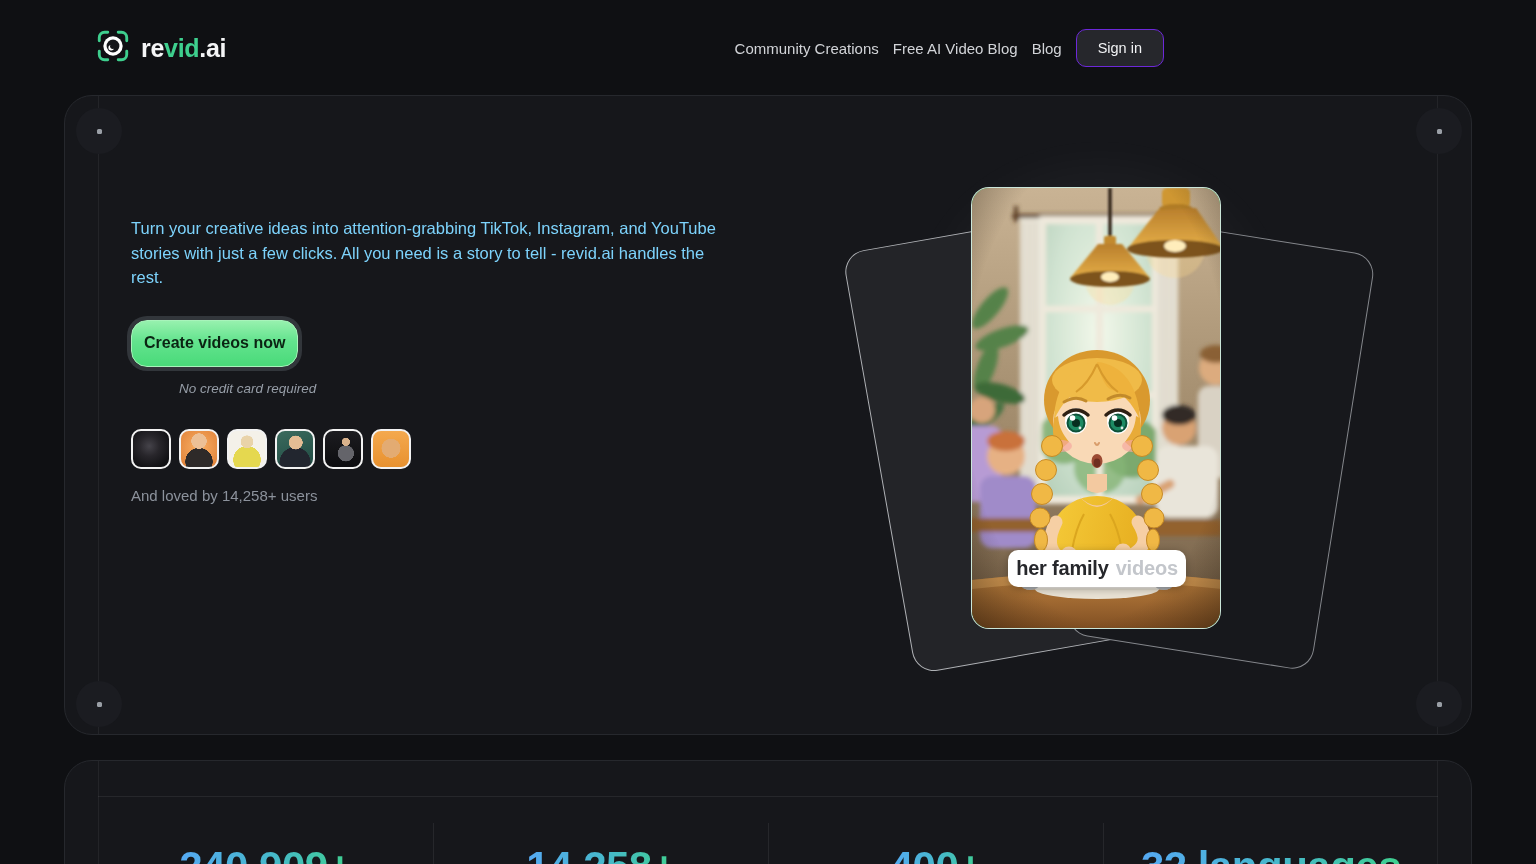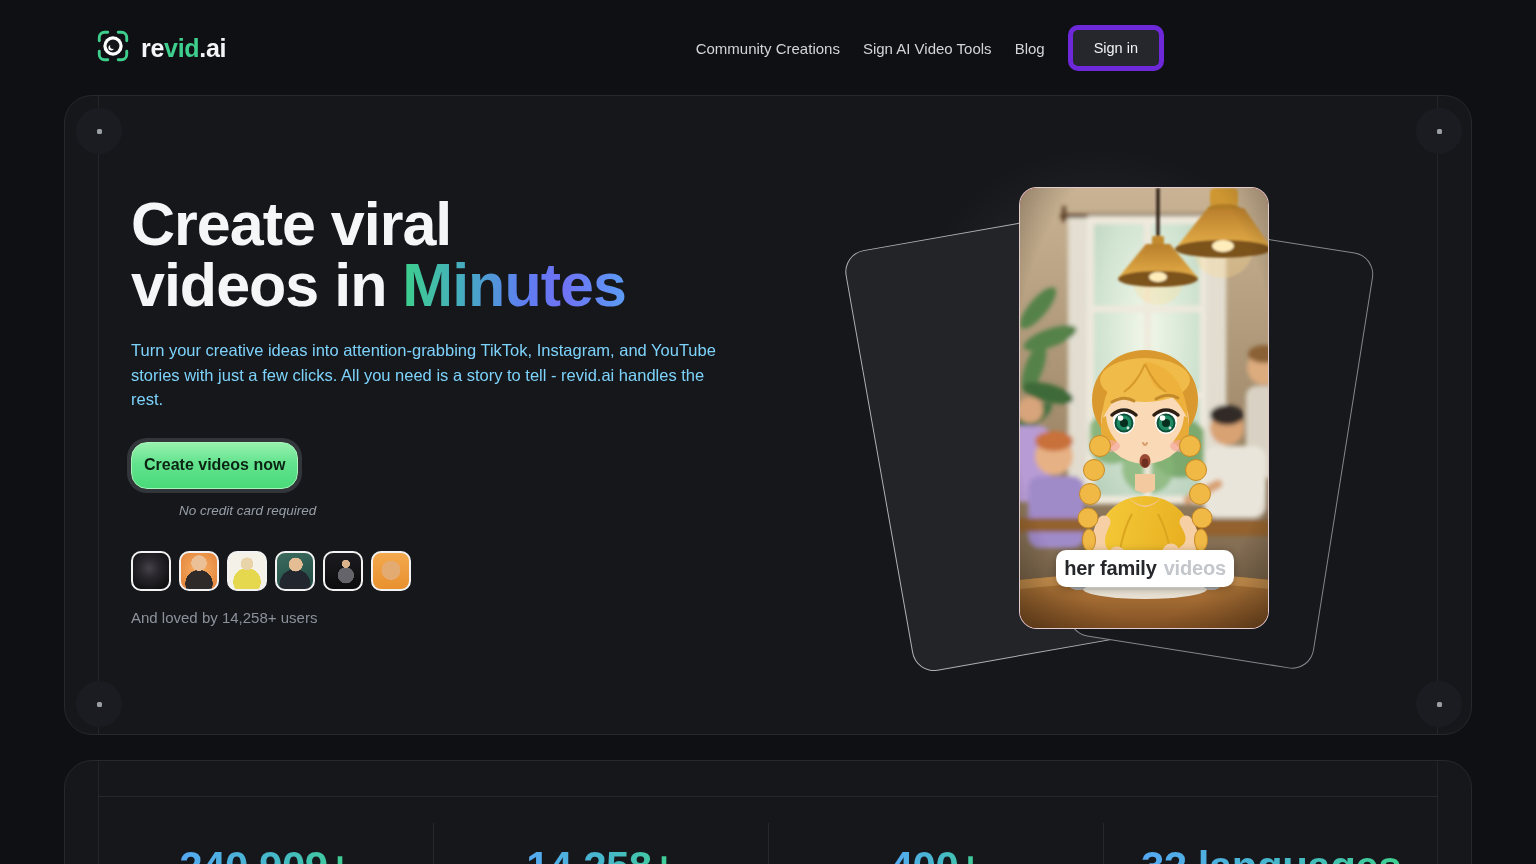--- a/index.html
+++ b/index.html
@@ -12,26 +12,26 @@
   }
 
   
   .header {
     position:absolute; top:0; left:0; width:1276px; height:96px;
     display:flex; align-items:center; padding:0 112px 0 96px;
   }
   .logo { display:flex; align-items:center; gap:11px; cursor:pointer; }
   .logo-text { font-size:25px; font-weight:700; letter-spacing:-0.3px; }
   .logo-text .green { color:#3ecf8e; }
-  .nav { margin-left:auto; display:flex; align-items:center; gap:23px; }
+  .nav { margin-left:auto; display:flex; align-items:center; gap:14px; }
   .nav a {
     color:#d2d4d8; font-size:15px; text-decoration:none; cursor:pointer;
   }
   .signin-btn {
-    background:#26272c; border:5px solid #6d28d9; color:#f2f3f5;
+    background:#26272c; border:1px solid #6d28d9; color:#f2f3f5;
     font-size:14.5px; font-weight:500; padding:10px 21px; border-radius:10px;
     cursor:pointer; font-family:"Liberation Sans", sans-serif;
   }
 
   
   .panel {
     position:absolute; left:64px; width:1408px;
     background:#16171b; border:1px solid #26282d;
   }
   .hero-card { top:95px; height:640px; border-radius:28px; overflow:hidden; }
@@ -90,22 +90,21 @@
   .ghost { position:absolute; border-radius:22px; }
   .ghost.left  { left:812px; top:133px; width:250px; height:427px;
                  background:#232428; border:1.5px solid rgba(222,224,228,0.75);
                  transform:rotate(-10deg); }
   .ghost.right { left:1032px; top:138px; width:248px; height:421px;
                  background:#17181c; border:1.5px solid rgba(205,208,213,0.6);
                  transform:rotate(9deg); }
   .phone {
     position:absolute; left:906px; top:91px; width:250px; height:442px;
     border-radius:18px; border:1.5px solid rgba(233,235,238,0.85); overflow:hidden;
-    background:#b91c1c;
-    margin-left:48px;
+    background:#22c55e;
   }
   .phone svg { display:block; }
   .caption-pill {
     position:absolute; left:36px; top:362px; width:178px; height:37px;
     background:#ffffff; border-radius:10px; box-shadow:0 2px 8px rgba(0,0,0,0.3);
     display:flex; align-items:center; justify-content:center; gap:7px;
     font-size:20px; font-weight:700; letter-spacing:-0.2px;
   }
   .cap-dark { color:#26272b; } .cap-gray { color:#c3c6cb; }
 
@@ -132,40 +131,35 @@
         <circle cx="13" cy="13" r="7.4" fill="#ffffff"></circle>
         <circle cx="13" cy="13" r="4.9" fill="#16171b"></circle>
         <circle cx="11.6" cy="14.4" r="2.1" fill="#ffffff"></circle>
         <circle cx="12.9" cy="13.2" r="2.1" fill="#16171b"></circle>
       </svg>
     </span>
     <span class="logo-text"><span>re</span><span class="green">vid</span><span>.ai</span></span>
   </div>
   <div class="nav">
     <a>Community Creations</a>
-    <a>Sign AI Video Tools</a>
+    <a>Free AI Video Blog</a>
     <a>Blog</a>
     <button class="signin-btn">Sign in</button>
   </div>
 </div>
 
 <div class="panel hero-card">
   <div class="vline l"></div>
   <div class="vline r"></div>
   <div class="dot tl"></div>
   <div class="dot tr"></div>
   <div class="dot bl"></div>
   <div class="dot br"></div>
 
   <div class="hero-left">
-    <h1 class="hero-title">
-      <span>Create viral</span><br>
-      <span>videos in</span>
-      <span class="grad-word">Minutes</span>
-    </h1>
     <p class="hero-desc">Turn your creative ideas into attention-grabbing TikTok, Instagram, and YouTube stories with just a few clicks. All you need is a story to tell - revid.ai handles the rest.</p>
     <button class="cta-btn">Create videos now</button>
     <div class="cta-note">No credit card required</div>
     <div class="avatars">
       <div class="avatar av1"></div>
       <div class="avatar av2"></div>
       <div class="avatar av3"></div>
       <div class="avatar av4"></div>
       <div class="avatar av5"></div>
       <div class="avatar av6"></div>

